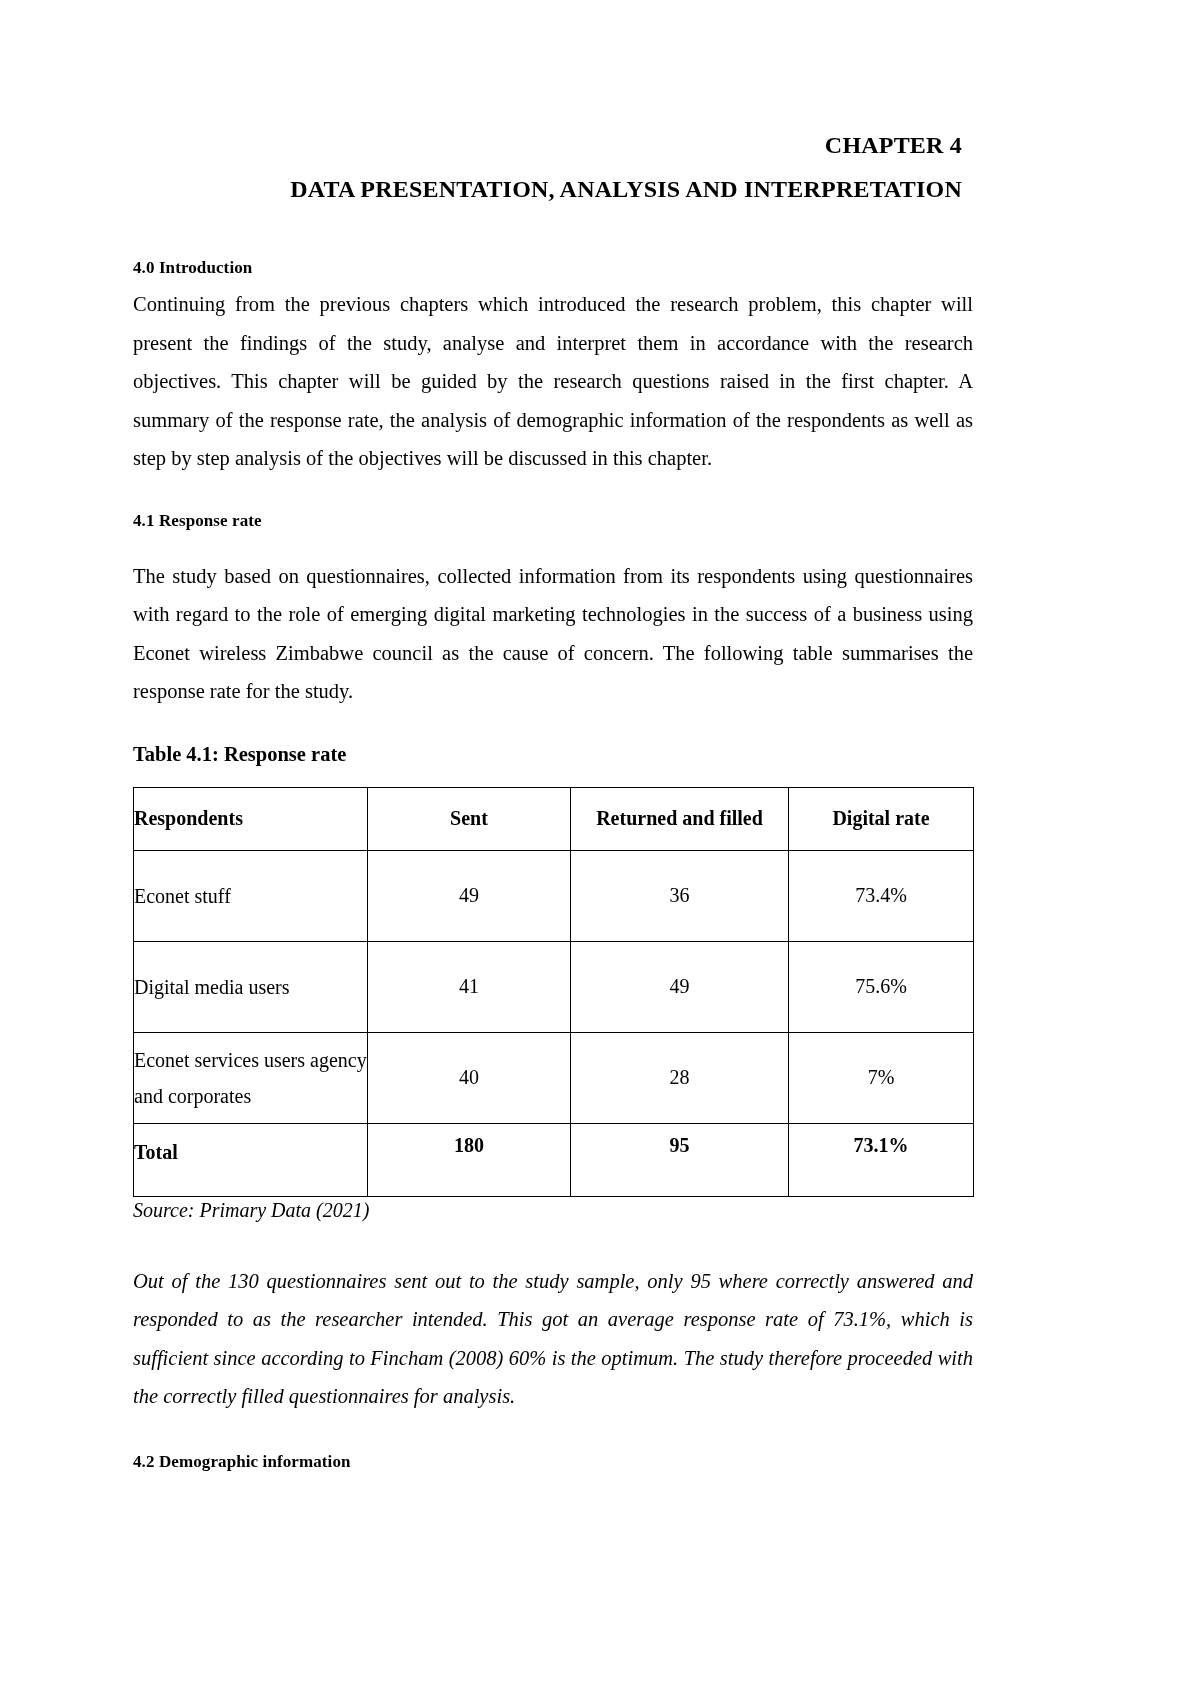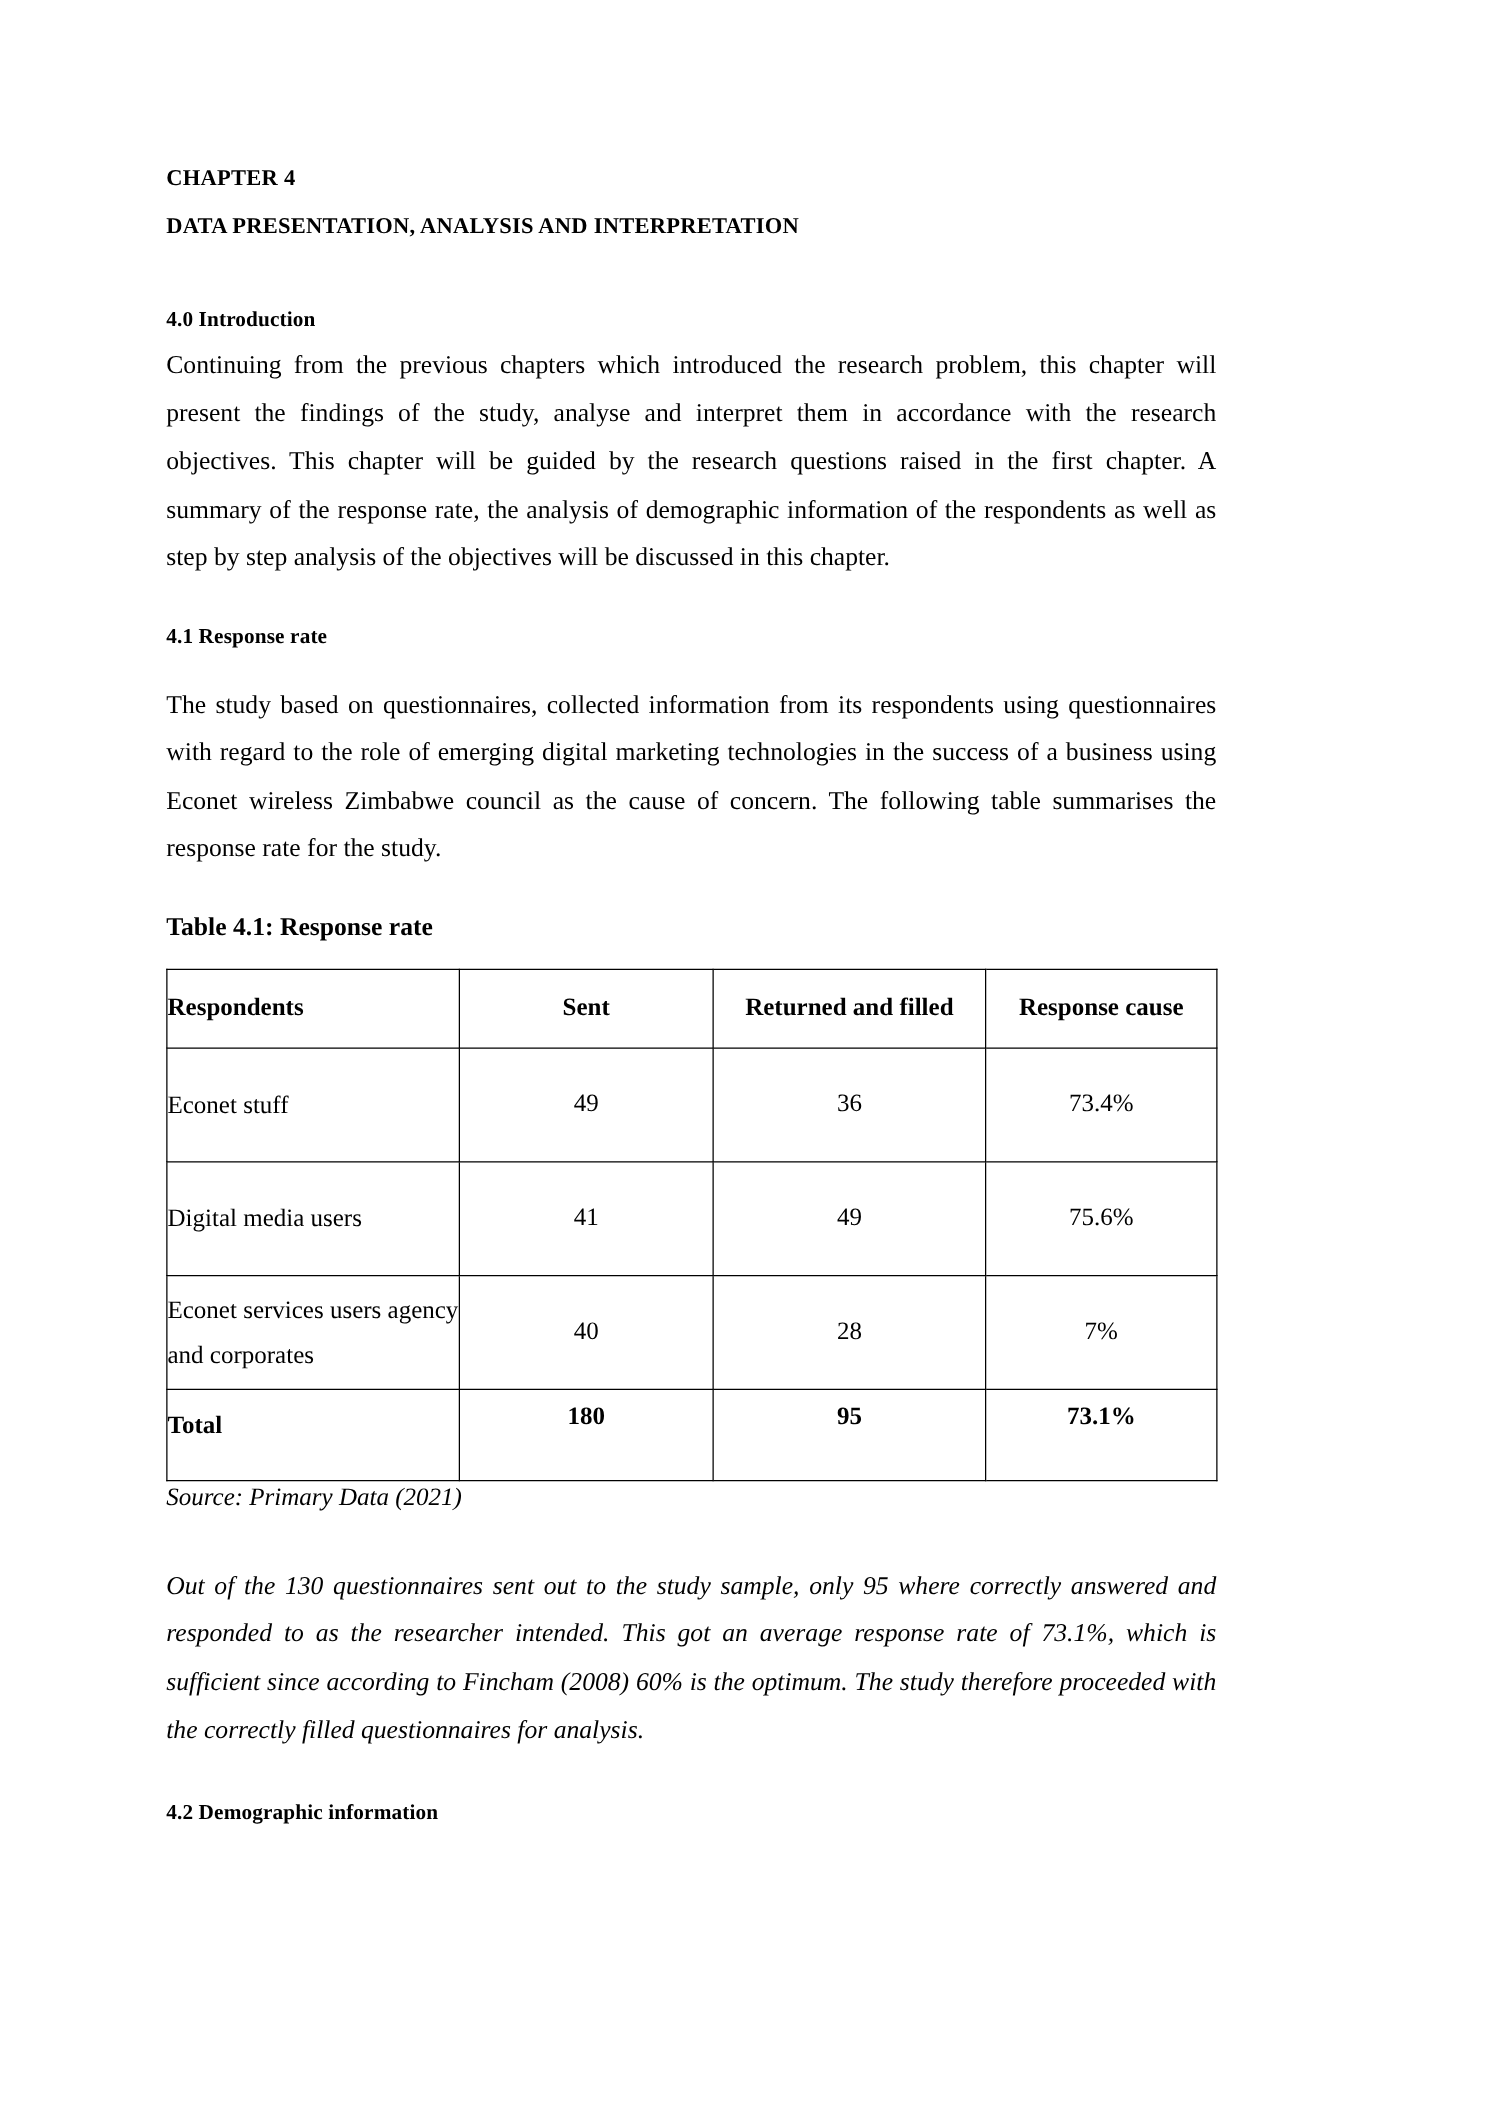--- a/index.html
+++ b/index.html
@@ -26,25 +26,25 @@
 
   .content {
     position: absolute;
     left: 133px;
     top: 0;
     width: 840px;
   }
 
   
   .doc-title {
-    text-align: left;
-    font-size: 18px;
+    text-align: right;
+    font-size: 24px;
     font-weight: bold;
     letter-spacing: 0.2px;
-    margin: 0;
+    margin: 11px;
   }
   .chapter-line {
     margin-top: 132px;
   }
   .subject-line {
     margin-top: 17px;
   }
 
   
   .section-heading {
@@ -167,21 +167,21 @@
         <col class="col-respondents">
         <col class="col-sent">
         <col class="col-returned">
         <col class="col-rate">
       </colgroup>
       <thead>
         <tr>
           <th class="th-left">Respondents</th>
           <th class="th-center">Sent</th>
           <th class="th-center">Returned and filled</th>
-          <th class="th-center">Response cause</th>
+          <th class="th-center">Digital rate</th>
         </tr>
       </thead>
       <tbody>
         <tr>
           <td class="cell-label">Econet stuff</td>
           <td class="cell-num">49</td>
           <td class="cell-num">36</td>
           <td class="cell-num">73.4%</td>
         </tr>
         <tr>

